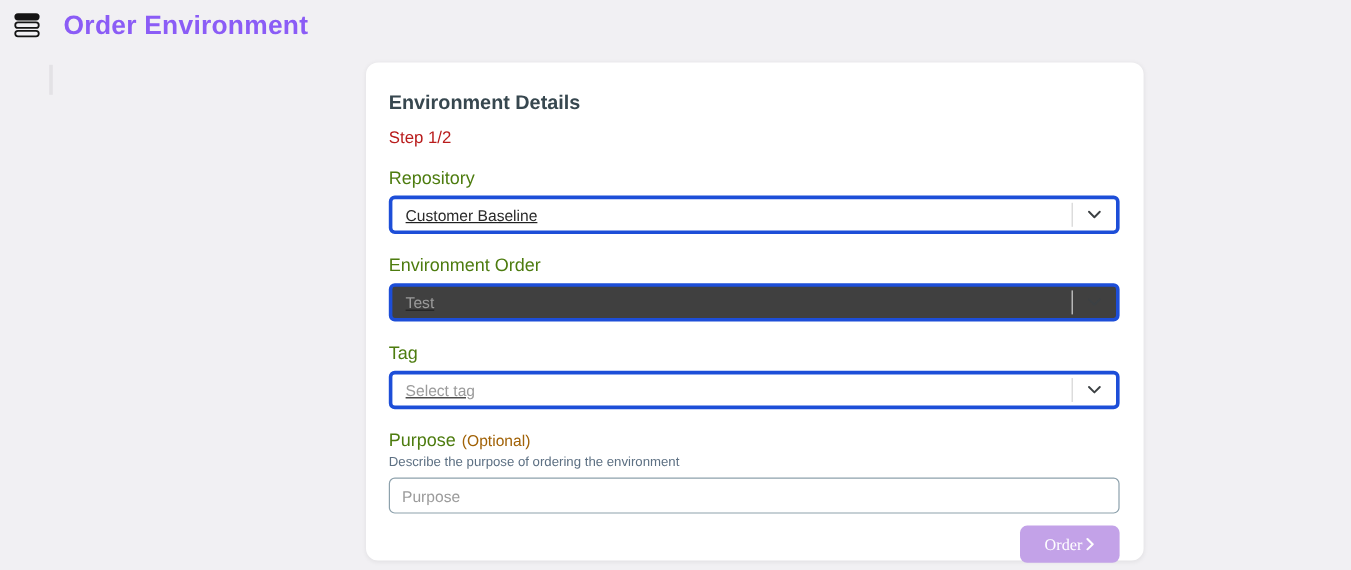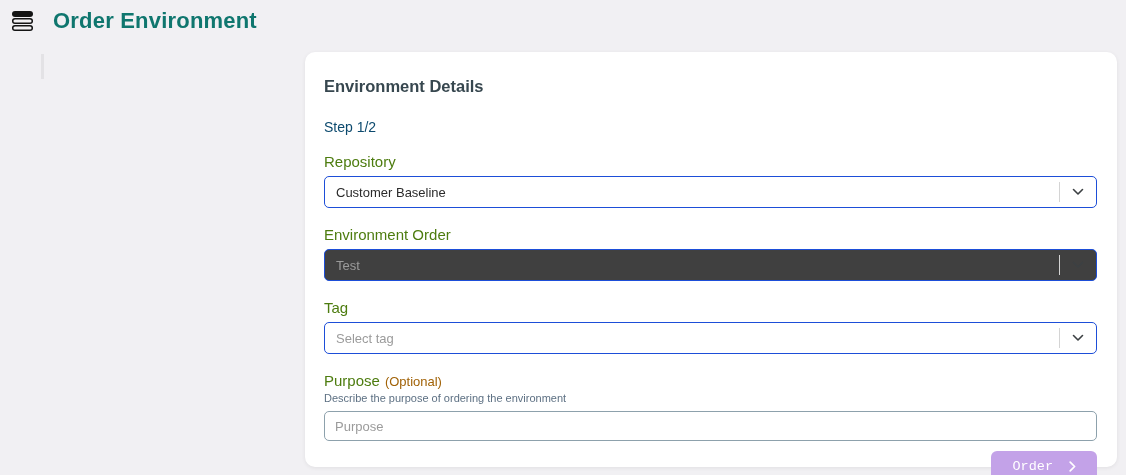--- a/index.html
+++ b/index.html
@@ -12,21 +12,21 @@
     color:#212121;
   }
 
   
   .header {
     position:absolute; top:0; left:0; right:0; height:42px;
     display:flex; align-items:center; padding-left:9px;
   }
   .header-icon { width:28px; height:28px; display:flex; align-items:center; justify-content:center; cursor:pointer; }
   .header-title {
-    margin-left:16px; font-size:22px; font-weight:700; color:#0f766e; letter-spacing:0.2px;
+    margin-left:16px; font-size:22px; font-weight:700; color:#8b5cf6; letter-spacing:0.2px;
   }
 
   
   .stepper { position:absolute; left:28px; top:54px; width:270px; }
   .step-row { display:flex; align-items:center; }
   .step-circle {
     width:29px; height:29px; border-radius:50%;
     display:flex; align-items:center; justify-content:center;
     flex:0 0 29px;
   }
@@ -37,35 +37,35 @@
   }
   .step-label-pending {
     margin-left:10px; font-size:15px; font-weight:400; color:#a3a3a3;
   }
   .step-connector {
     width:3px; height:25px; background:#e3e2e5; margin-left:13px;
   }
 
   
   .card {
-    position:absolute; left:305px; top:52px; width:812px; height:415px;
+    position:absolute; left:305px; top:52px; width:648px; height:415px;
     background:#ffffff; border-radius:10px;
     box-shadow:0 1px 4px rgba(0,0,0,0.07);
     padding:25px 20px 0 19px;
   }
   .card-title { font-size:16.5px; font-weight:700; color:#37474f; }
-  .card-step { font-size:14px; color:#0c4a6e; margin-top:23px; }
+  .card-step { font-size:14px; color:#b91c1c; margin-top:10px; }
 
   .field { margin-top:18px; }
   .field:first-of-type { margin-top:21px; }
   .field-label { font-size:15px; color:#4d7c0f; margin-bottom:6px; }
   .select-box {
-    height:32px; border:1px solid #1d4ed8; border-radius:5px;
+    height:32px; border:3px solid #1d4ed8; border-radius:5px;
     display:flex; align-items:center; background:#ffffff;
-    padding-left:11px; cursor:pointer;
+    padding-left:11px; cursor:pointer;text-decoration:underline;
   }
   .select-box.disabled { background:#404040; cursor:default; }
   .select-value { flex:1; font-size:13px; color:#2b2b2b; }
   .select-value.muted { color:#9b9b9b; }
   .select-sep { width:1px; height:20px; background:#d4d4d4; }
   .select-chevron { width:36px; display:flex; align-items:center; justify-content:center; }
 
   .purpose-label-row { display:flex; align-items:baseline; gap:5px; }
   .optional-note { font-size:13px; color:#a16207; }
   .helper-text { font-size:11px; color:#5d7083; margin-top:3px; }
@@ -75,22 +75,22 @@
     padding:0 10px; font-size:13px; color:#2b2b2b;
     font-family:"Liberation Sans", sans-serif;
     outline:none; background:#fff;
   }
   .text-input::placeholder { color:#9b9b9b; }
 
   .button-row { display:flex; justify-content:flex-end; margin-top:10px; }
   .order-button {
     background:#c3a2e8; color:#ffffff; border:none; border-radius:6px;
     height:31px; padding:0 21px; font-size:13.5px;
-    display:flex; align-items:center; gap:16px;
-    font-family:Liberation Mono, monospace;
+    display:flex; align-items:center; gap:3px;
+    font-family:Liberation Serif, serif;
     cursor:default;
   }
 </style>
 </head>
 <body>
 
 <div class="header">
   <span class="header-icon">
     <svg width="26" height="26" viewBox="0 0 26 26">
       <rect x="2" y="3" width="21" height="6" rx="3" fill="#141414"></rect>

